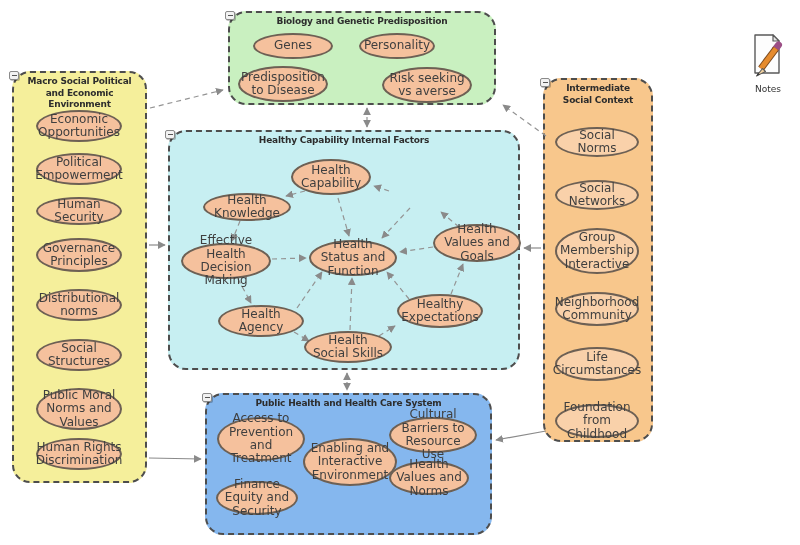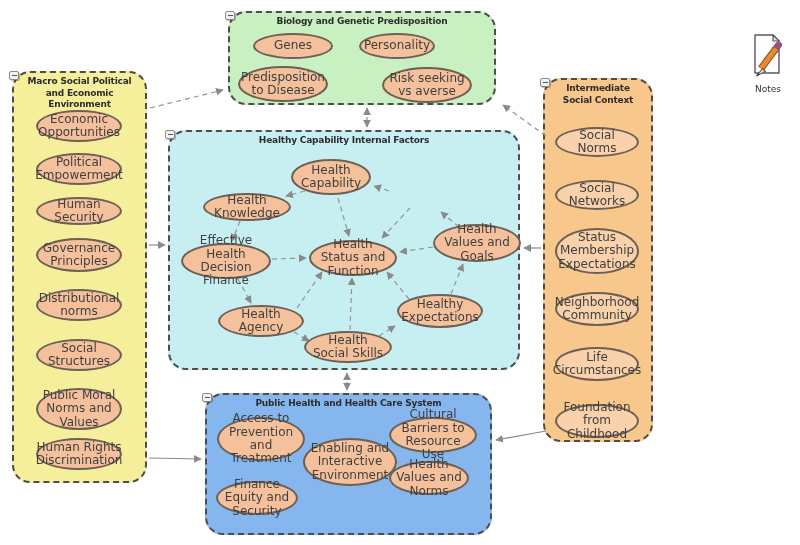--- a/index.html
+++ b/index.html
@@ -146,28 +146,28 @@
     <div class="node" style="left: 36px; top: 153px; width: 86px; height: 32px; background: rgb(245, 193, 157);">Political Empowerment</div>
     <div class="node" style="left: 36px; top: 197px; width: 86px; height: 28px; background: rgb(245, 193, 157);">Human Security</div>
     <div class="node" style="left: 36px; top: 238px; width: 86px; height: 34px; background: rgb(245, 193, 157);">Governance Principles</div>
     <div class="node" style="left: 36px; top: 289px; width: 86px; height: 32px; background: rgb(245, 193, 157);">Distributional norms</div>
     <div class="node" style="left: 36px; top: 339px; width: 86px; height: 32px; background: rgb(245, 193, 157);">Social Structures</div>
     <div class="node" style="left: 36px; top: 388px; width: 86px; height: 42px; background: rgb(245, 193, 157);">Public Moral Norms and Values</div>
     <div class="node" style="left: 36px; top: 438px; width: 86px; height: 32px; background: rgb(245, 193, 157);">Human Rights Discrimination</div>
     <div class="node" style="left: 291px; top: 159px; width: 80px; height: 36px; background: rgb(245, 193, 157);">Health Capability</div>
     <div class="node" style="left: 203px; top: 193px; width: 88px; height: 28px; background: rgb(245, 193, 157);">Health Knowledge</div>
     <div class="node" style="left: 433px; top: 224px; width: 88px; height: 38px; background: rgb(245, 193, 157);">Health Values and Goals</div>
-    <div class="node" style="left: 181px; top: 243px; width: 90px; height: 36px; background: rgb(245, 193, 157);">Effective Health Decision Finance</div>
+    <div class="node" style="left: 181px; top: 243px; width: 90px; height: 36px; background: rgb(245, 193, 157);">Effective Health Decision Making</div>
     <div class="node" style="left: 309px; top: 240px; width: 88px; height: 36px; background: rgb(245, 193, 157);">Health Status and Function</div>
     <div class="node" style="left: 218px; top: 305px; width: 86px; height: 32px; background: rgb(245, 193, 157);">Health Agency</div>
     <div class="node" style="left: 397px; top: 294px; width: 86px; height: 34px; background: rgb(245, 193, 157);">Healthy Expectations</div>
     <div class="node" style="left: 304px; top: 331px; width: 88px; height: 32px; background: rgb(245, 193, 157);">Health Social Skills</div>
     <div class="node" style="left: 555px; top: 127px; width: 84px; height: 30px; background: rgb(249, 209, 170);">Social Norms</div>
     <div class="node" style="left: 555px; top: 180px; width: 84px; height: 30px; background: rgb(249, 209, 170);">Social Networks</div>
-    <div class="node" style="left: 555px; top: 228px; width: 84px; height: 46px; background: rgb(249, 209, 170);">Status Membership Expectations</div>
+    <div class="node" style="left: 555px; top: 228px; width: 84px; height: 46px; background: rgb(249, 209, 170);">Group Membership Interactive</div>
     <div class="node" style="left: 555px; top: 292px; width: 84px; height: 34px; background: rgb(249, 209, 170);">Neighborhood Community</div>
     <div class="node" style="left: 555px; top: 347px; width: 84px; height: 34px; background: rgb(249, 209, 170);">Life Circumstances</div>
     <div class="node" style="left: 555px; top: 404px; width: 84px; height: 34px; background: rgb(249, 209, 170);">Foundation from Childhood</div>
     <div class="node" style="left: 217px; top: 417px; width: 88px; height: 44px; background: rgb(245, 193, 157);">Access to Prevention and Treatment</div>
     <div class="node" style="left: 389px; top: 417px; width: 88px; height: 36px; background: rgb(245, 193, 157);">Cultural Barriers to Resource Use</div>
     <div class="node" style="left: 303px; top: 438px; width: 94px; height: 48px; background: rgb(245, 193, 157);">Enabling and Interactive Environment</div>
     <div class="node" style="left: 216px; top: 481px; width: 82px; height: 34px; background: rgb(245, 193, 157);">Finance Equity and Security</div>
     <div class="node" style="left: 389px; top: 461px; width: 80px; height: 34px; background: rgb(245, 193, 157);">Health Values and Norms</div>
   </div>
 

